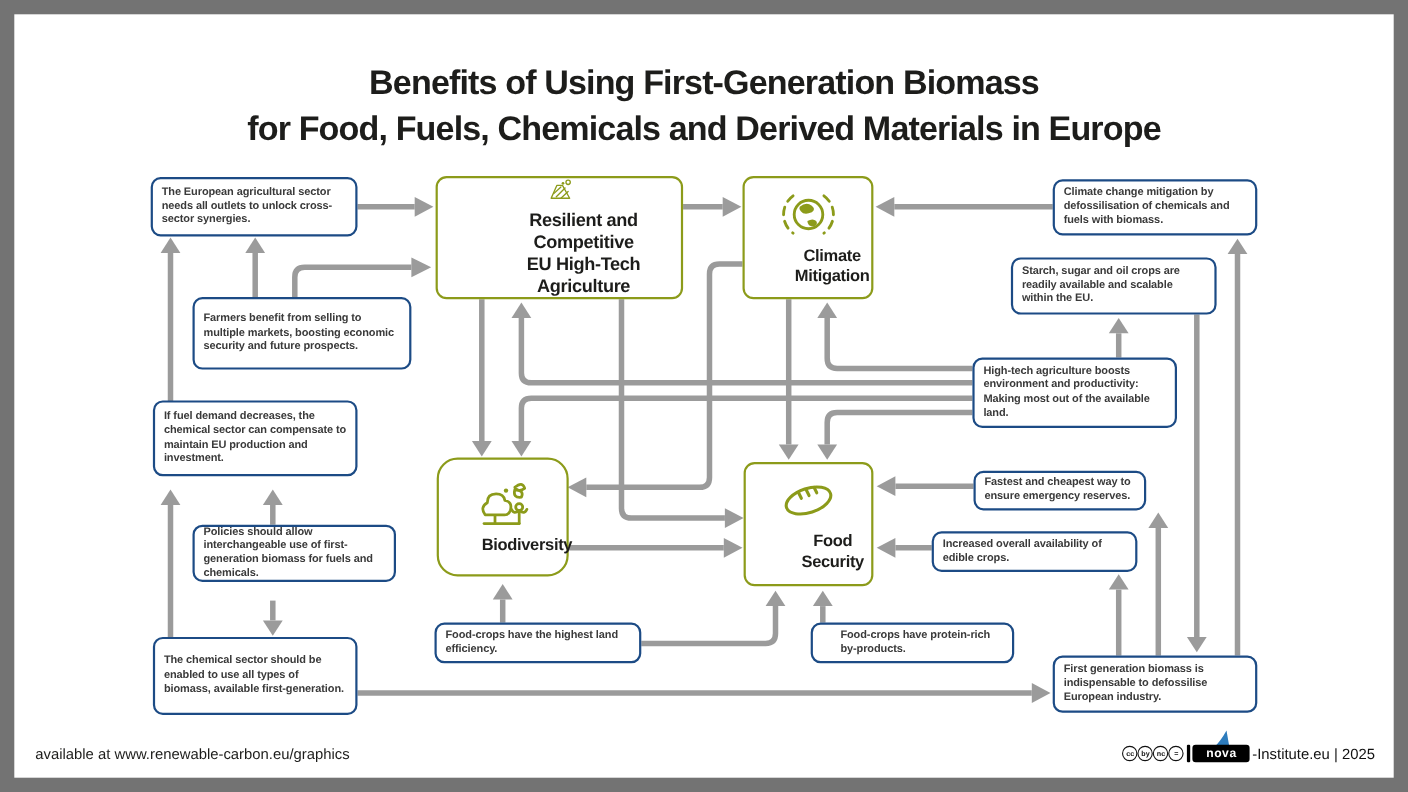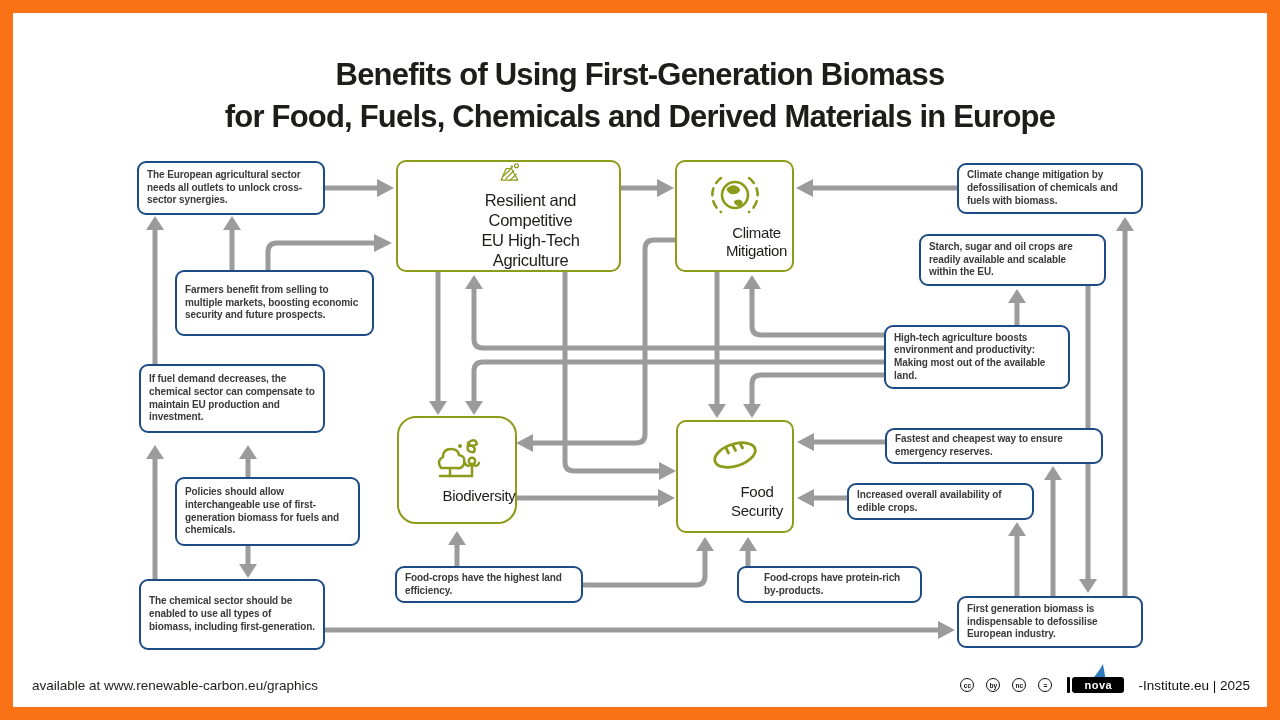--- a/index.html
+++ b/index.html
@@ -1,54 +1,54 @@
 <!DOCTYPE html>
 <html><head>
 <meta charset="utf-8">
 <style>
   html,body{margin:0;padding:0;background:#dfe7ee;}
-  .stage{position:relative;width:1280px;height:720px;background:#f97316;overflow:hidden;
+  .stage{position:relative;width:1280px;height:720px;background:#737373;overflow:hidden;
          font-family:"Liberation Sans",sans-serif;color:#1D1D1B;}
   .canvas{position:absolute;left:13px;top:13px;width:1254px;height:694px;background:#ffffff;}
   .title{position:absolute;left:0;right:0;text-align:center;font-weight:700;font-size:31px;
          letter-spacing:-0.8px;color:#1D1D1B;}
   .title.l1{top:57px;}
   .title.l2{top:99px;}
   svg.arrows{position:absolute;left:0;top:0;pointer-events:none;}
   .note{position:absolute;box-sizing:border-box;border:2.5px solid #1C4B85;border-radius:9px;
         background:#fff;display:flex;align-items:center;padding:3px 8px;font-size:10px;
         font-weight:700;line-height:1.27;color:#3a3a3a;letter-spacing:-0.1px;z-index:3;}
   .hub{position:absolute;box-sizing:border-box;border:2.5px solid #8C9B1A;border-radius:10px;
        background:#fff;display:flex;flex-direction:column;align-items:center;justify-content:center;
        z-index:3;text-align:center;}
-  .hub .lbl{font-weight:400;font-size:15px;line-height:1.22;color:#1D1D1B;letter-spacing:-0.3px;margin-left:44px;}
+  .hub .lbl{font-weight:700;font-size:15px;line-height:1.22;color:#1D1D1B;letter-spacing:-0.3px;margin-left:44px;}
   .hub.big .lbl{font-size:16.5px;}
   .hub svg{margin-bottom:6px;}
   
   .n-euro{left:137px;top:161px;width:188px;height:54px;align-items:center;}
   .n-farmers{left:175px;top:270px;width:199px;height:66px;}
   .n-fuel{left:139px;top:364px;width:186px;height:69px;}
-  .n-policies{left:175px;top:477px;width:185px;height:69px;}
+  .n-policies{left:175px;top:477px;width:185px;height:52px;}
   .n-chem{left:139px;top:579px;width:186px;height:71px;}
   .n-mitig{left:957px;top:163px;width:186px;height:51px;}
   .n-starch{left:919px;top:234px;width:187px;height:52px;}
   .n-hightech{left:884px;top:325px;width:186px;height:64px;}
-  .n-fastest{left:885px;top:428px;width:218px;height:36px;}
+  .n-fastest{left:885px;top:428px;width:157px;height:36px;}
   .n-increased{left:847px;top:483px;width:187px;height:37px;}
   .n-landeff{left:395px;top:566px;width:188px;height:37px;}
   .n-protein{left:737px;top:566px;width:185px;height:37px;padding-left:25px;}
   .n-firstgen{left:957px;top:596px;width:186px;height:52px;}
   
   .h-agri{left:396px;top:160px;width:225px;height:112px;}
   .h-climate{left:675px;top:160px;width:119px;height:112px;}
   .h-bio{left:397px;top:416px;width:120px;height:108px;border-radius:19px;}
   .h-food{left:676px;top:420px;width:118px;height:113px;}
   
   .avail{position:absolute;left:32px;top:678px;font-size:13.5px;color:#1D1D1B;}
-  .credit{position:absolute;right:30px;top:674px;display:flex;align-items:center;gap:12px;z-index:4;}
+  .credit{position:absolute;right:30px;top:674px;display:flex;align-items:center;gap:0;z-index:4;}
   .cc{width:14px;height:14px;border:1.6px solid #111;border-radius:50%;display:flex;
       align-items:center;justify-content:center;font-size:6.5px;font-weight:700;color:#111;box-sizing:border-box;}
   .novawrap{position:relative;width:56px;height:22px;margin-left:6px;}
   .novawrap svg{position:absolute;left:6px;top:-12px;}
   .novabox{position:absolute;left:2px;top:3px;width:52px;height:16px;background:#000;border-radius:3px;
            color:#fff;font-weight:700;font-size:11px;display:flex;align-items:center;justify-content:center;letter-spacing:0.5px;}
   .novabox::before{content:"";position:absolute;left:-5px;top:0;width:3px;height:16px;background:#000;border-radius:1px;}
   .insttext{font-size:13.5px;font-weight:400;color:#111;}
 </style>
 </head>
@@ -193,21 +193,21 @@
   <div class="note n-farmers">
       <span>Farmers benefit from selling to multiple markets, boosting economic security and future prospects.</span>
     </div>
   <div class="note n-fuel">
       <span>If fuel demand decreases, the chemical sector can compensate to maintain EU production and investment.</span>
     </div>
   <div class="note n-policies">
       <span>Policies should allow interchangeable use of first-generation biomass for fuels and chemicals.</span>
     </div>
   <div class="note n-chem">
-      <span>The chemical sector should be enabled to use all types of biomass, including first-generation.</span>
+      <span>The chemical sector should be enabled to use all types of biomass, available first-generation.</span>
     </div>
   <div class="note n-mitig">
       <span>Climate change mitigation by defossilisation of chemicals and fuels with biomass.</span>
     </div>
   <div class="note n-starch">
       <span>Starch, sugar and oil crops are readily available and scalable within the EU.</span>
     </div>
   <div class="note n-hightech">
       <span>High-tech agriculture boosts environment and productivity: Making most out of the available land.</span>
     </div>

